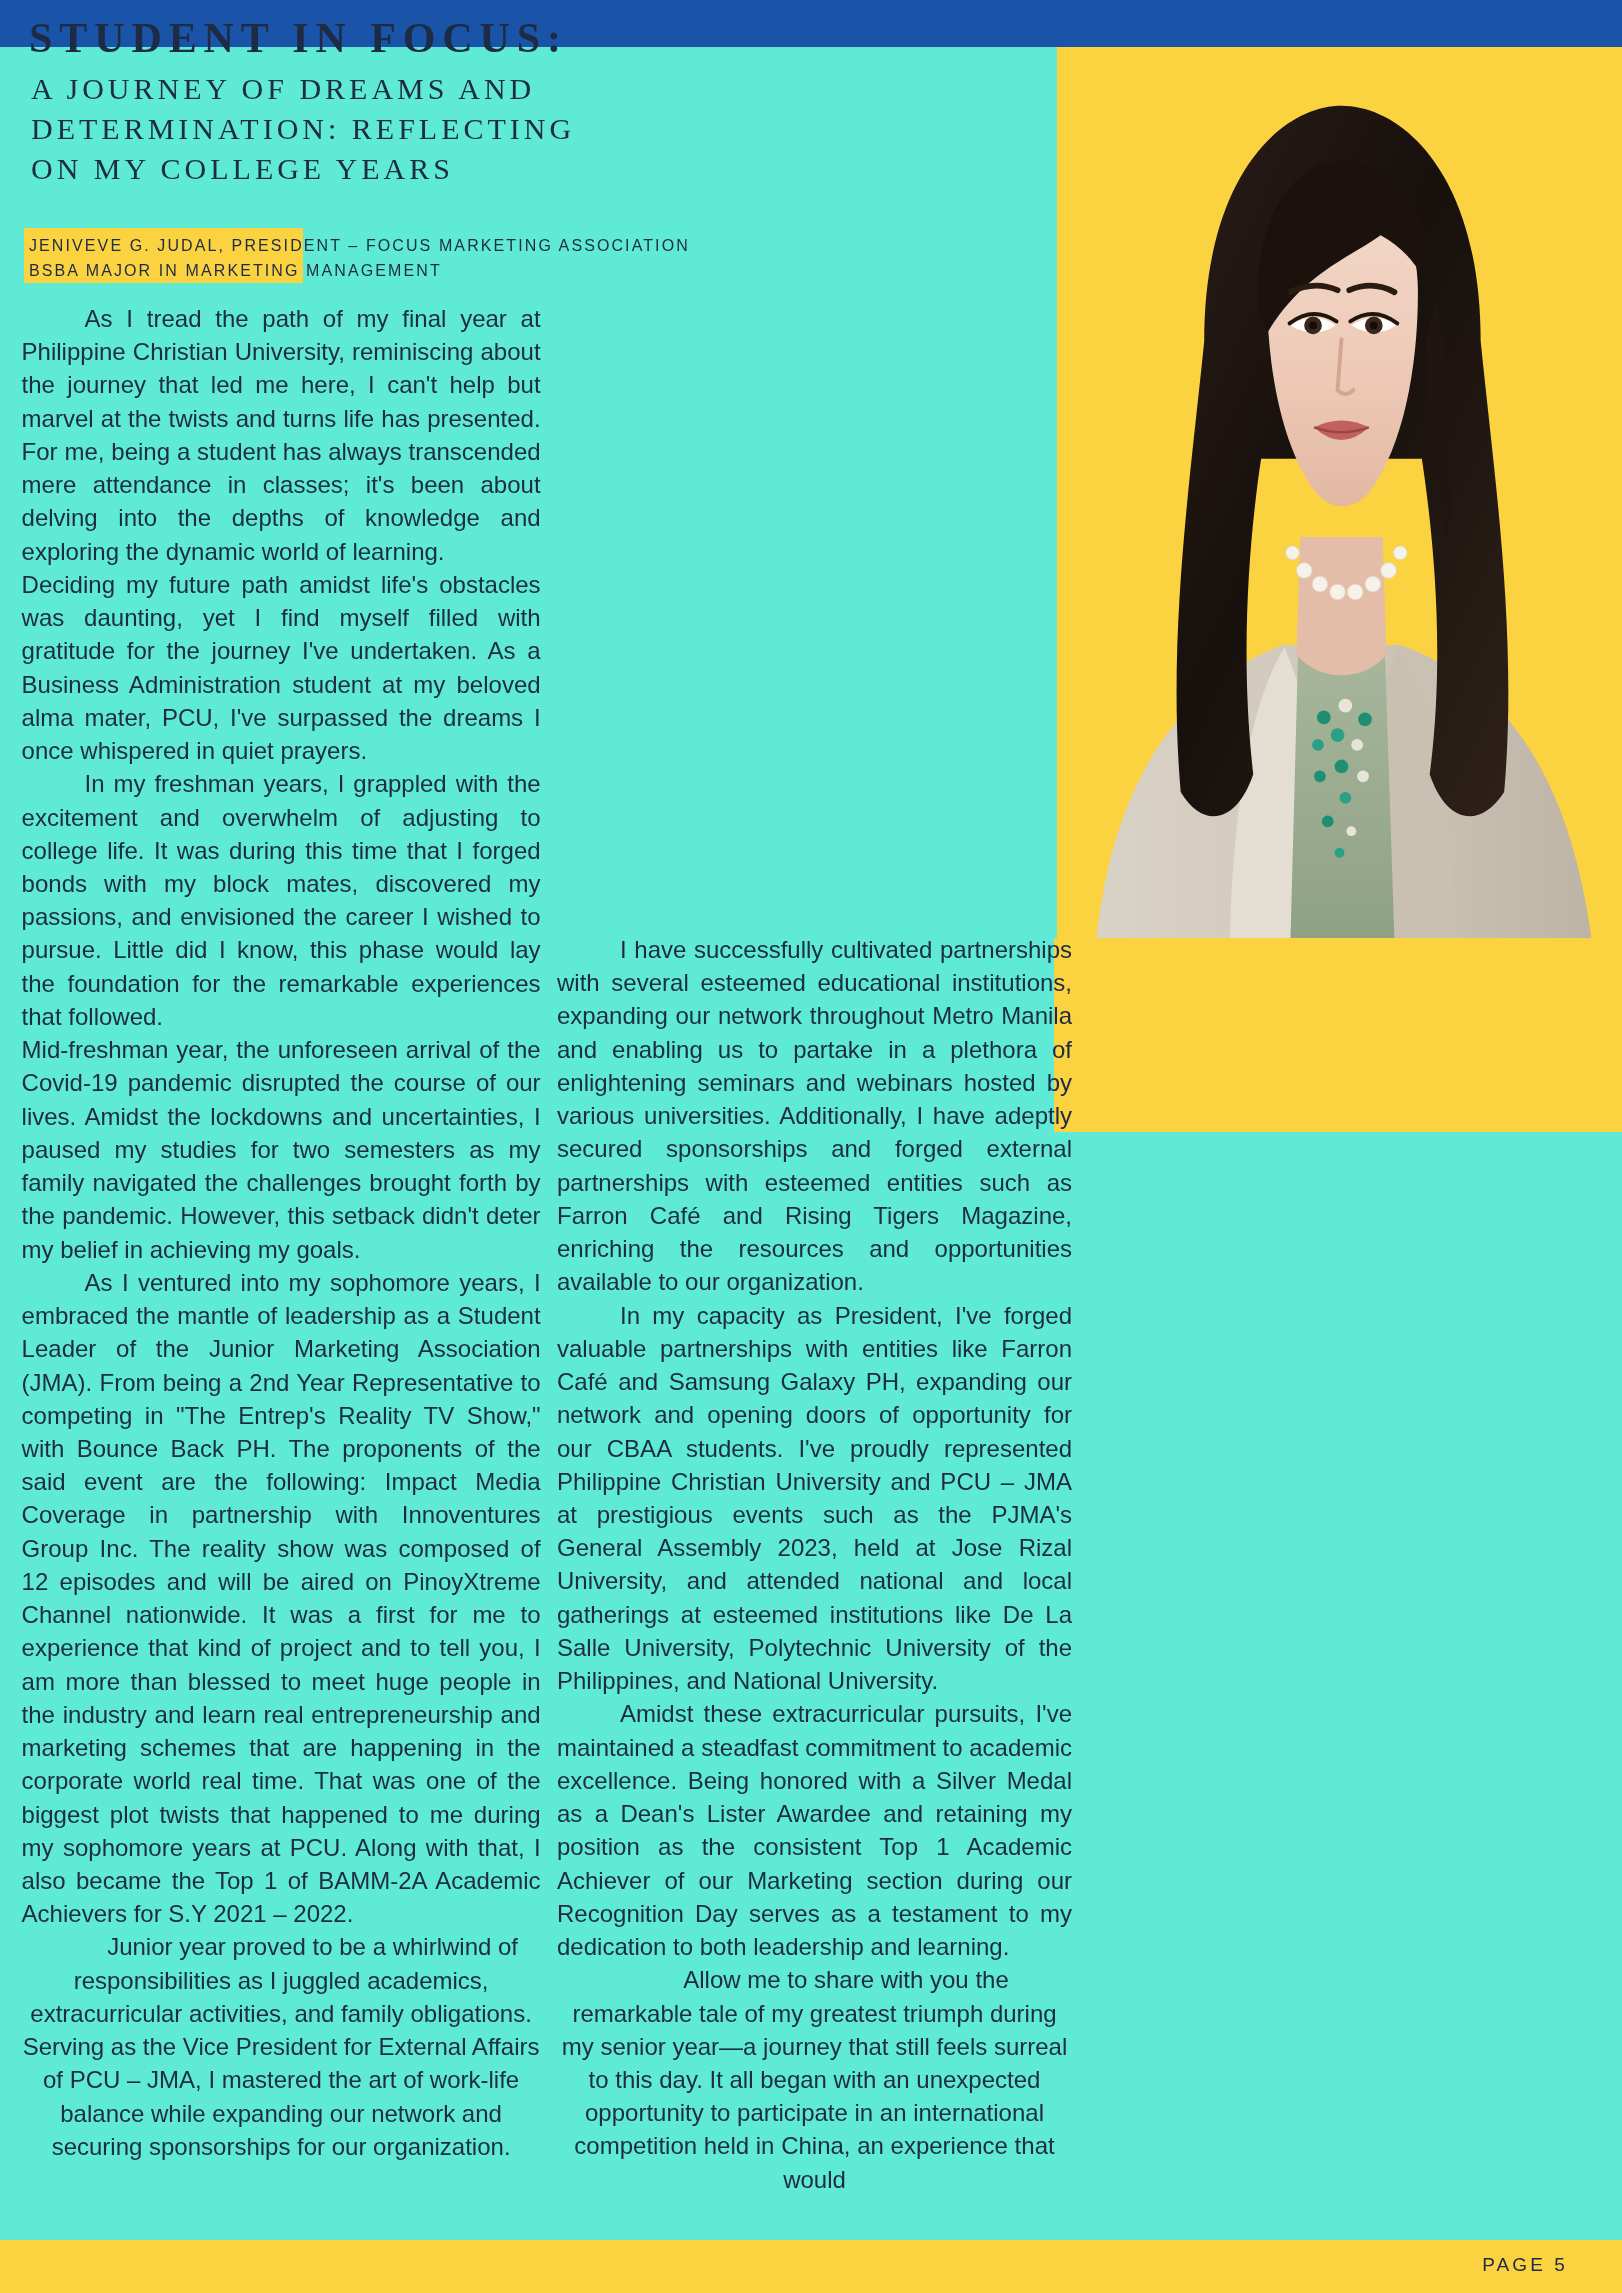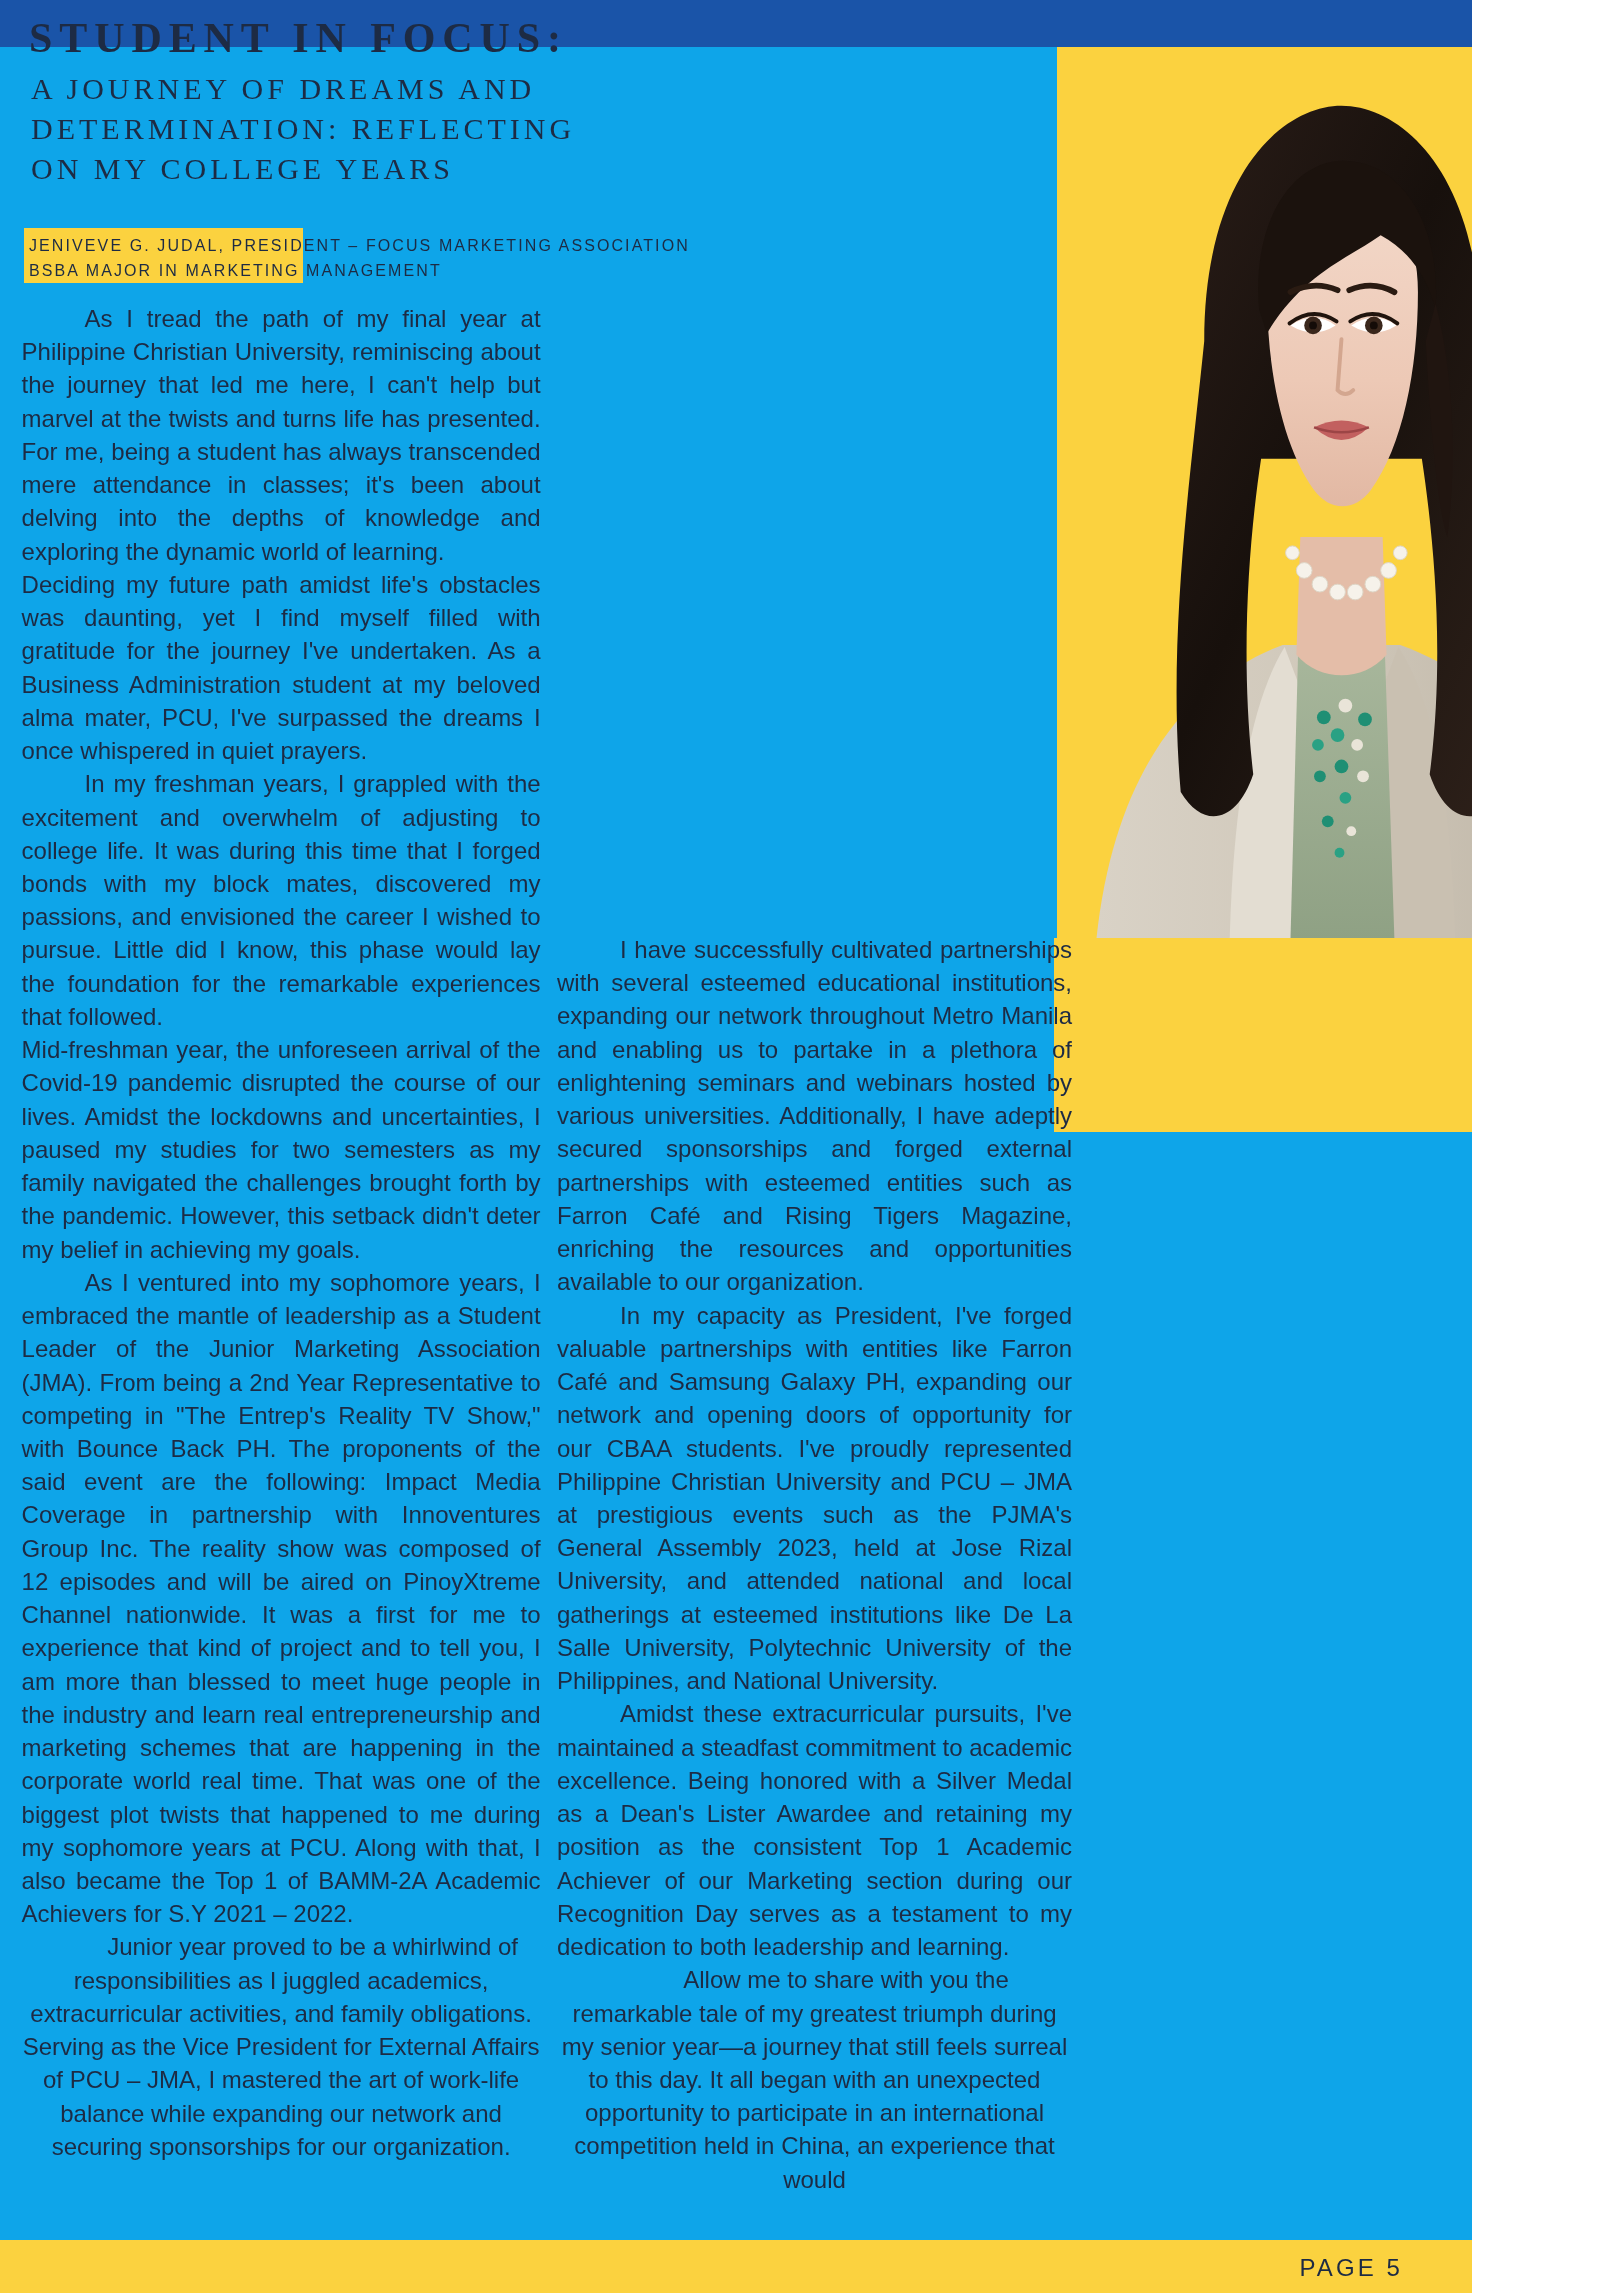--- a/index.html
+++ b/index.html
@@ -5,23 +5,23 @@
   html, body {
     margin: 0;
     padding: 0;
     background: #ffffff;
   }
   body {
     font-family: "Liberation Sans", sans-serif;
   }
   .page {
     position: relative;
-    width: 1472px;
+    width: 1622px;
     height: 2294px;
-    background: #0ea5e9;
+    background: #5eead4;
     overflow: hidden;
   }
 
   
   .top-bar {
     position: absolute;
     left: 0;
     top: 0;
     width: 1622px;
     height: 47px;
@@ -145,23 +145,23 @@
   .footer-bar {
     position: absolute;
     left: 0;
     top: 2240px;
     width: 1622px;
     height: 54px;
     background: #fbd23f;
   }
   .footer-label {
     position: absolute;
-    right: 69px;
+    right: 54px;
     top: 2254px;
-    font-size: 24px;
+    font-size: 19px;
     letter-spacing: 3.1px;
     color: #1d2b44;
     z-index: 3;
     margin-left: 40px;
   }
 </style>
 </head>
 <body>
 
 <div class="page">

